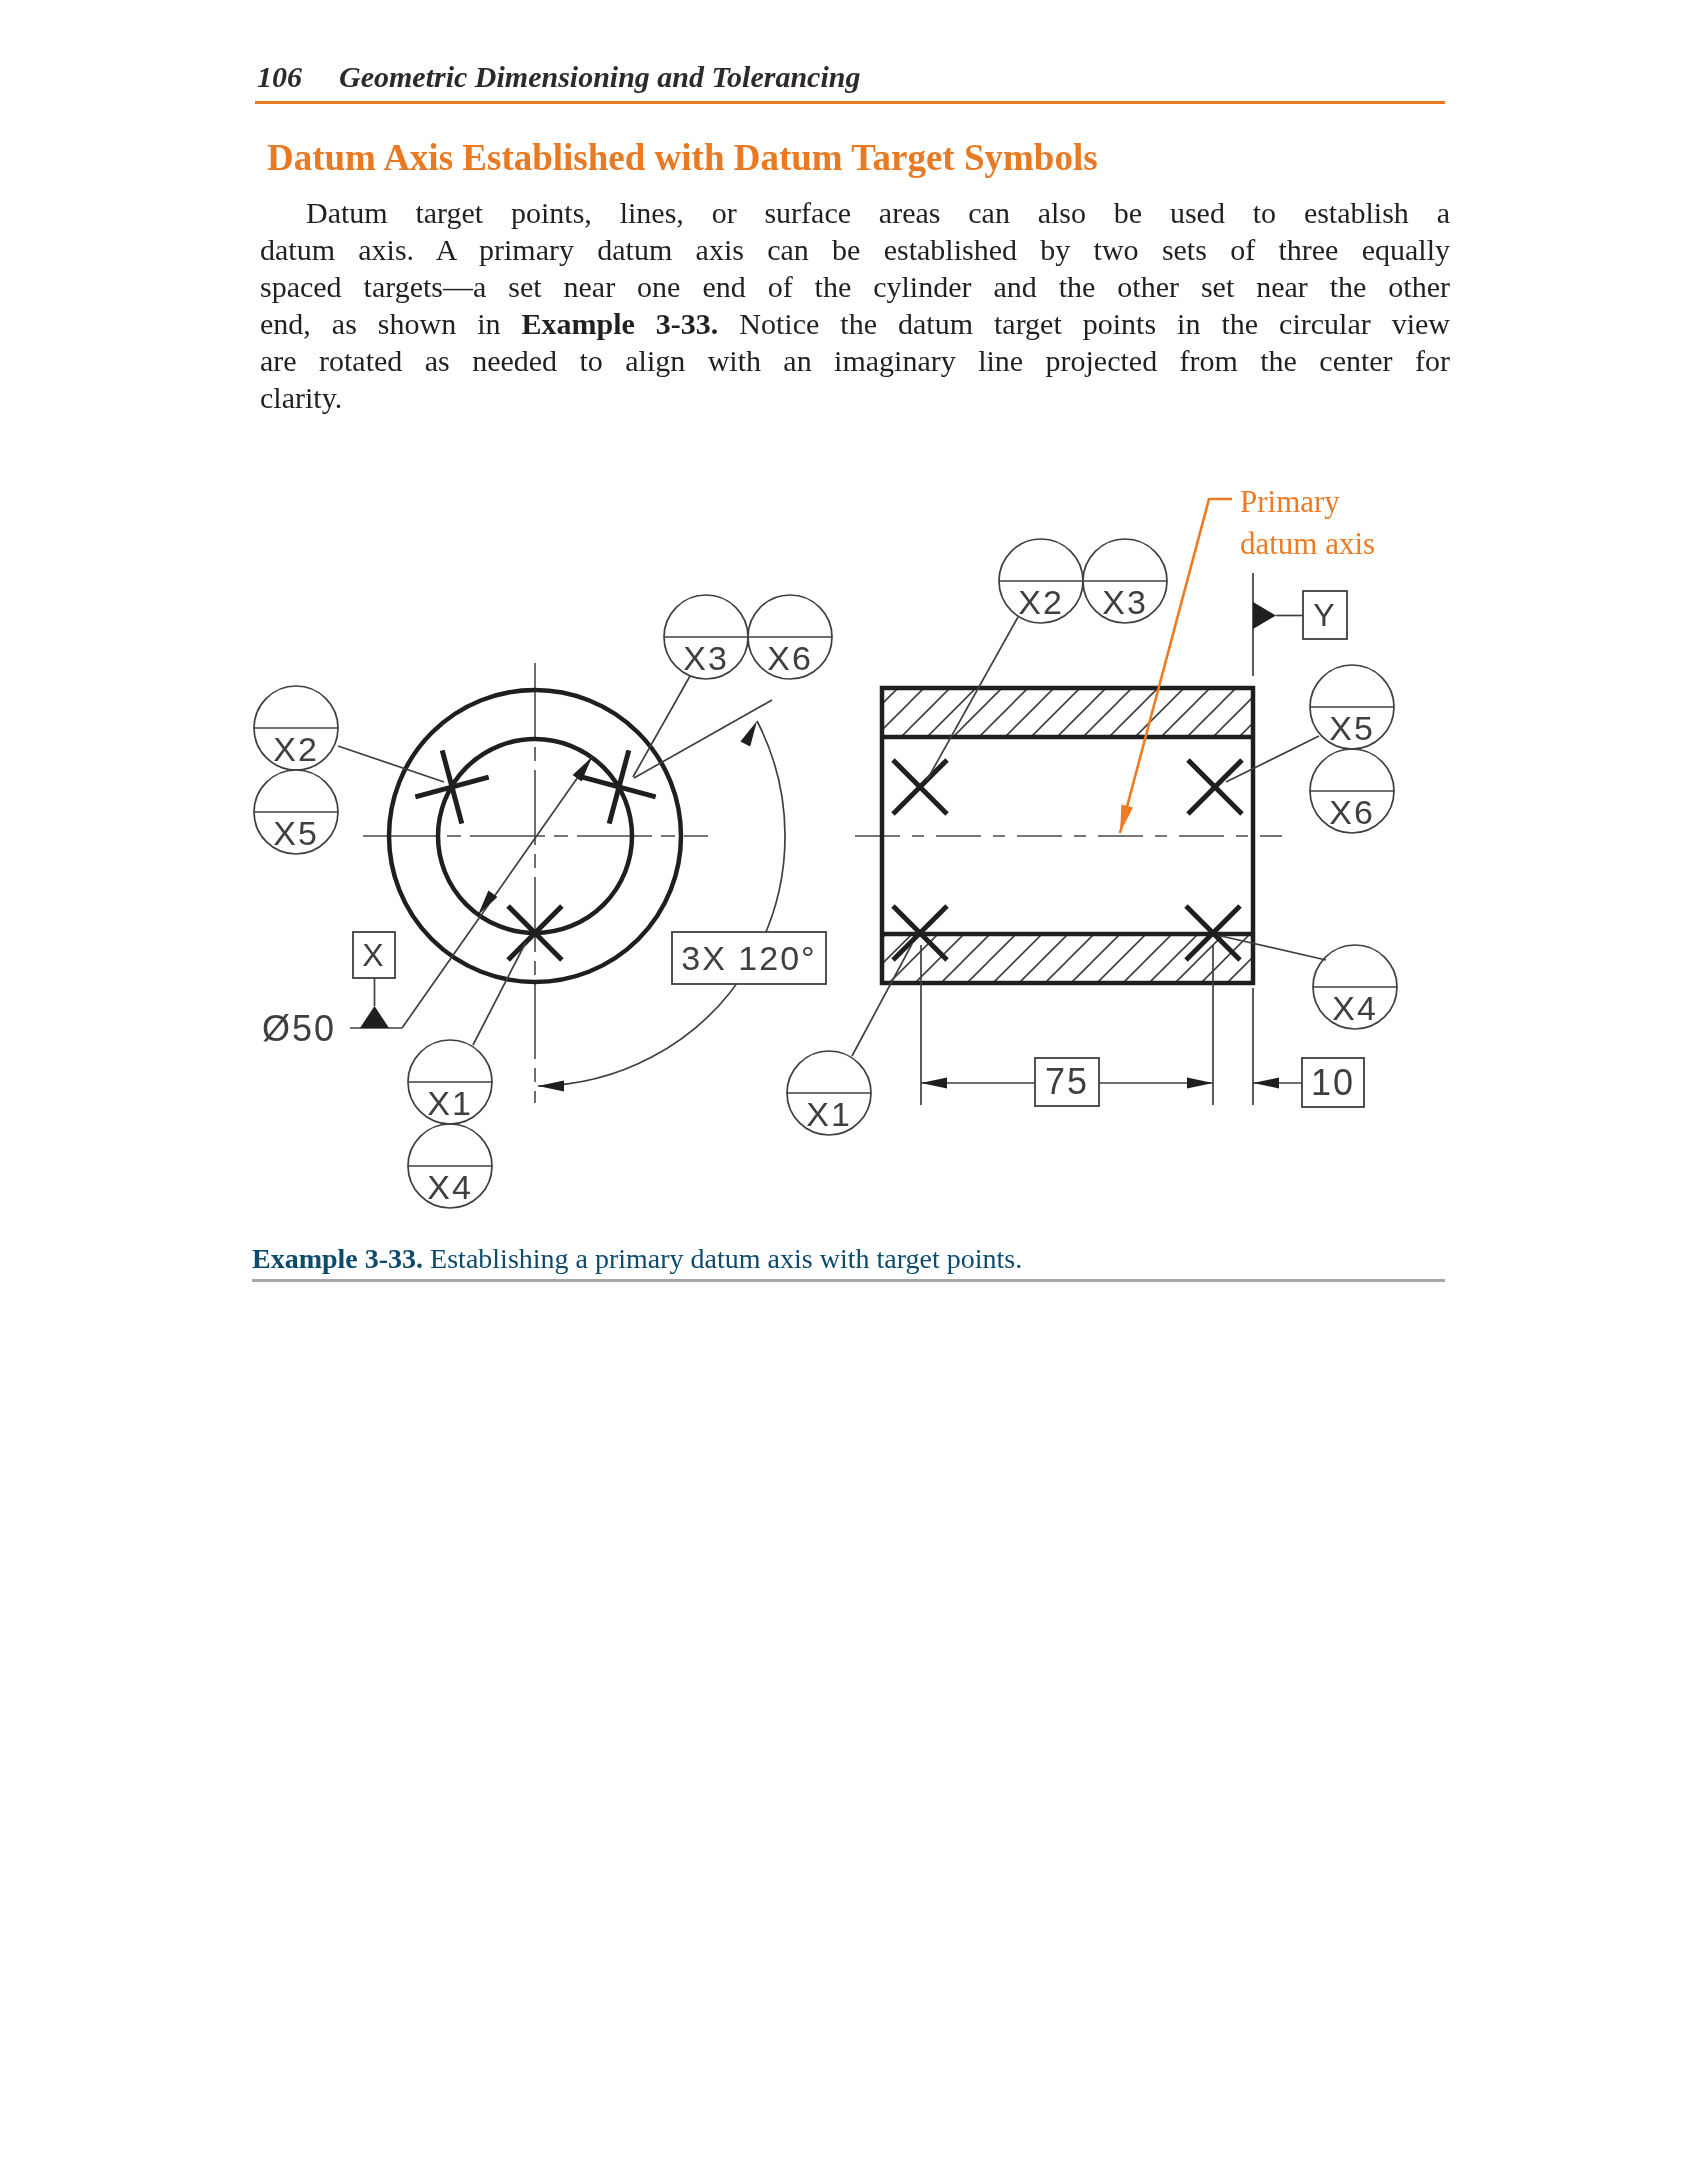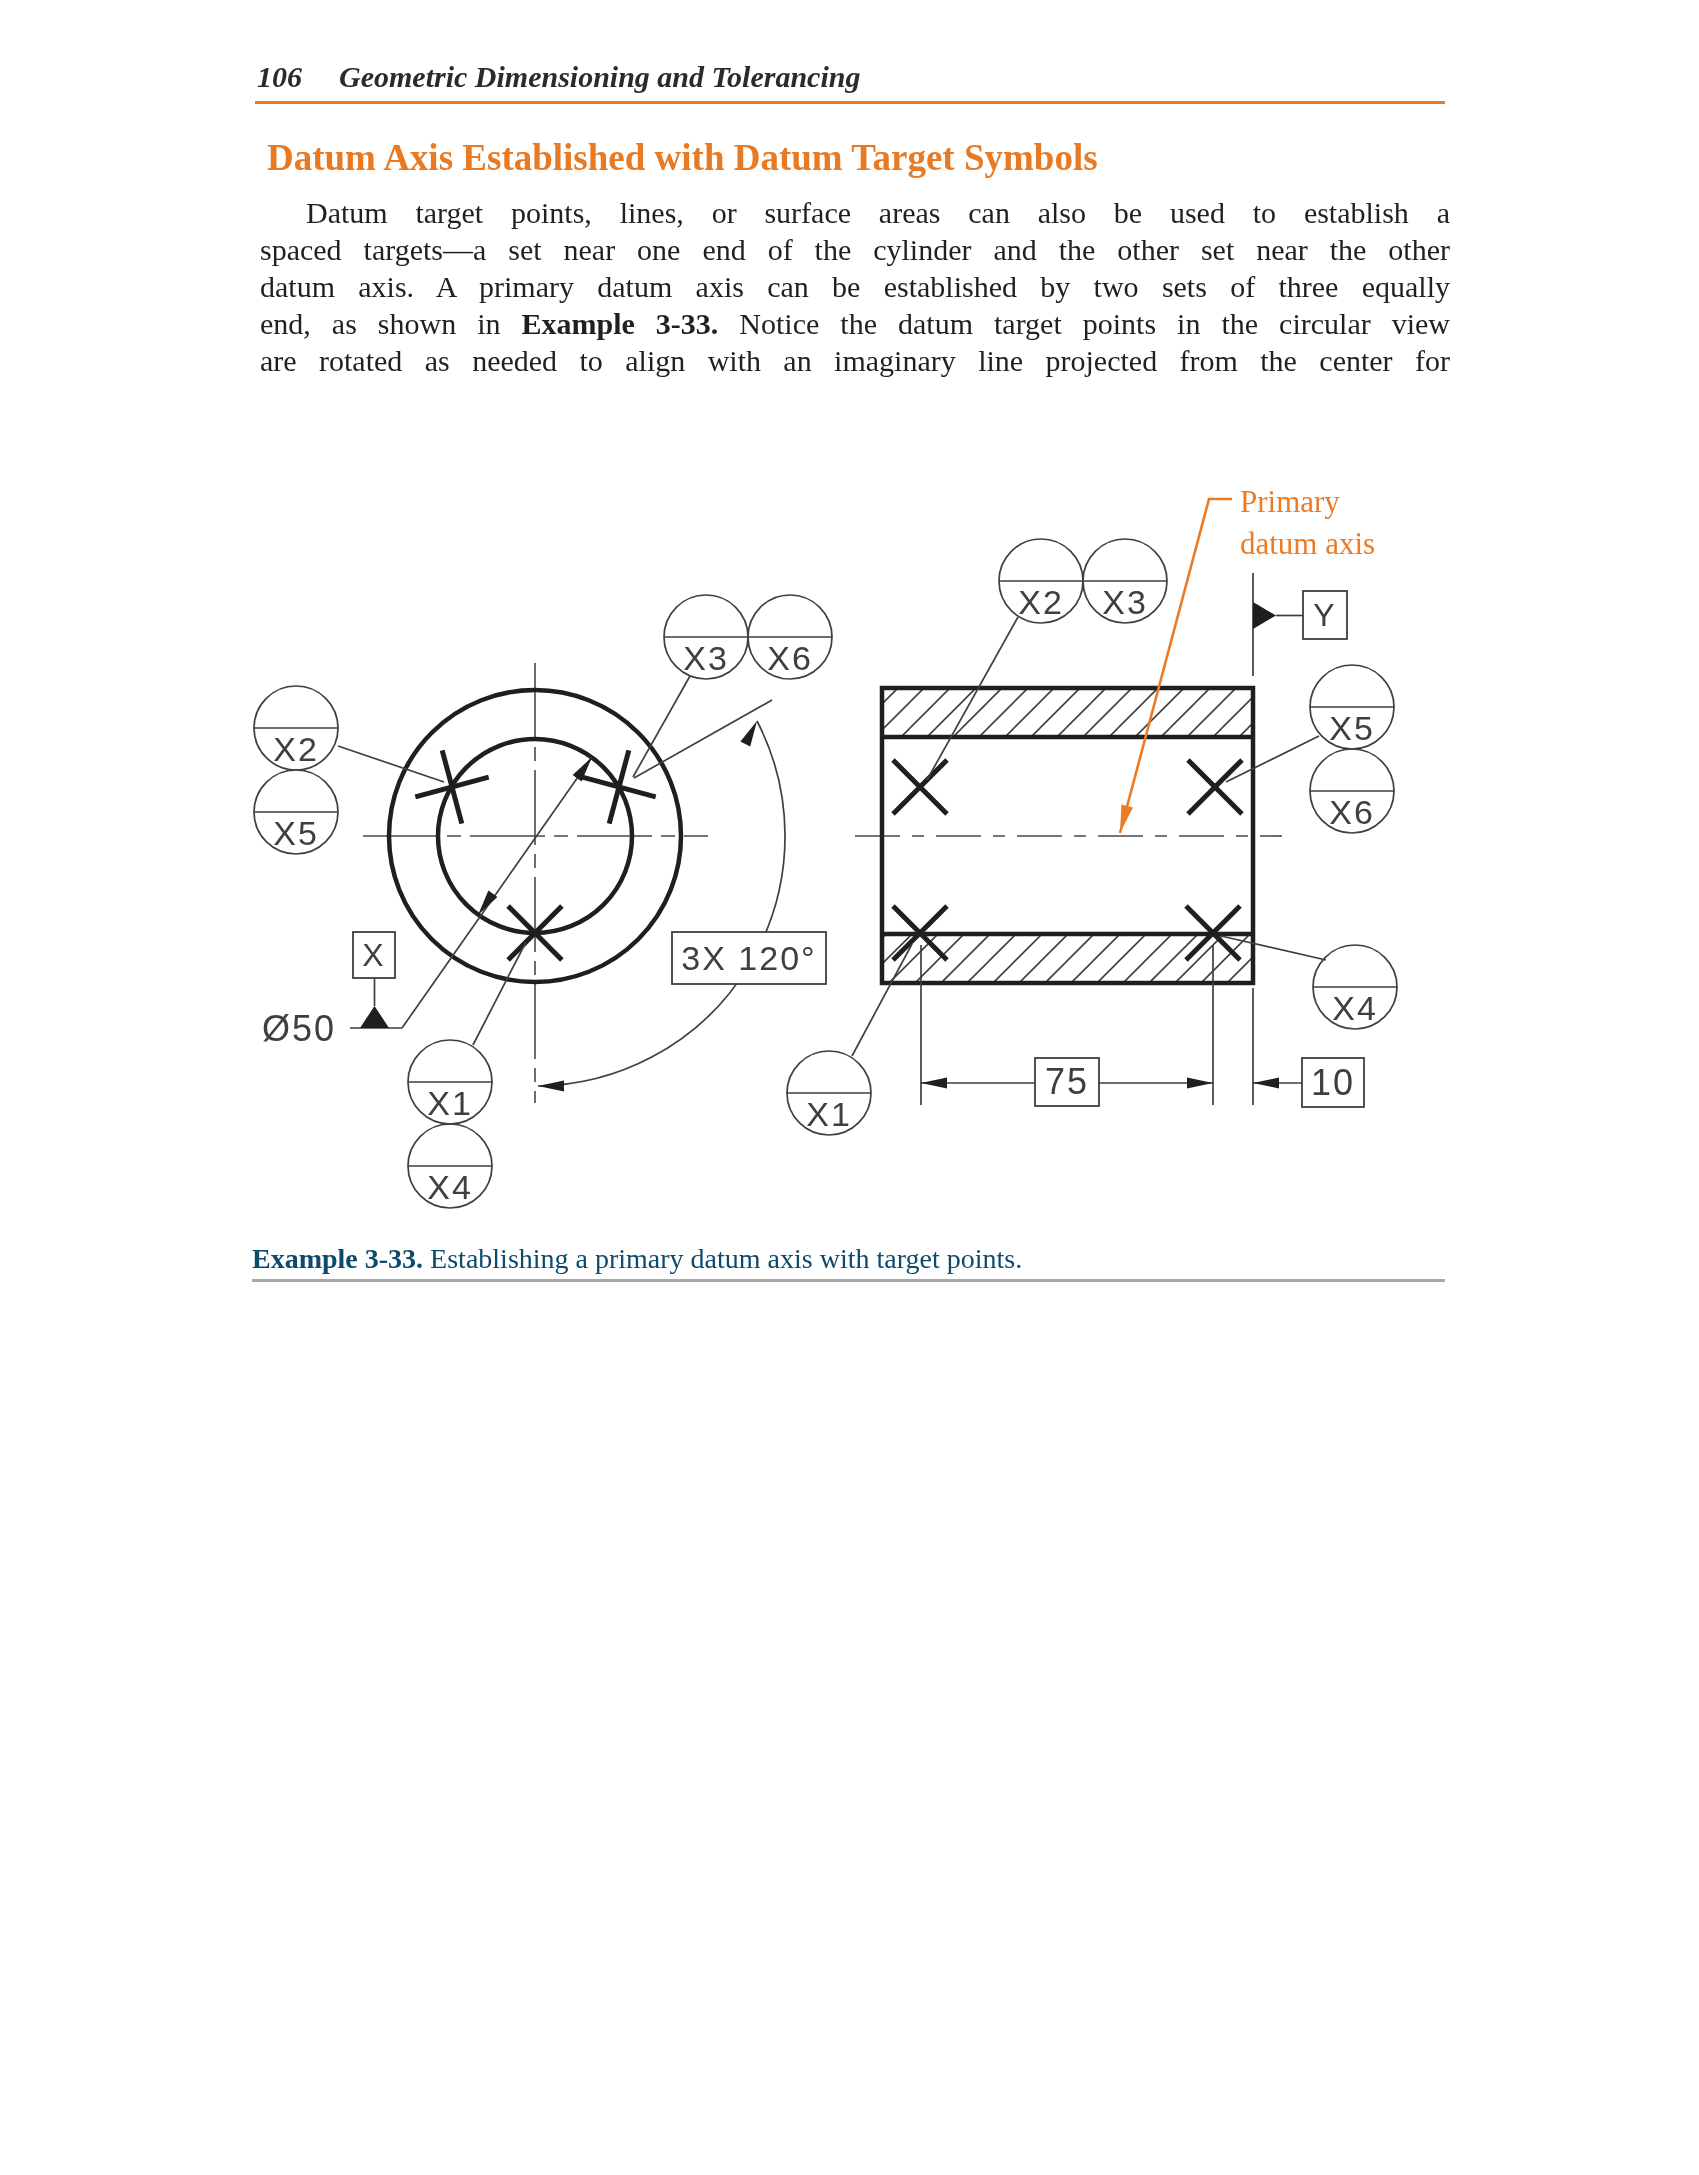--- a/index.html
+++ b/index.html
@@ -36,24 +36,25 @@
 
   <div class="running-head">
     <span class="pagenum">106</span><span>Geometric Dimensioning and Tolerancing</span>
   </div>
   <div class="head-rule"></div>
 
   <h1 class="section-heading">Datum Axis Established with Datum Target Symbols</h1>
 
   <div class="bodytext">
     <div class="bl indent">Datum target points, lines, or surface areas can also be used to establish a</div>
+    <div class="bl">datum axis. A primary datum axis can be established by two sets of three equally</div>
     <div class="bl">spaced targets—a set near one end of the cylinder and the other set near the other</div>
-    <div class="bl">datum axis. A primary datum axis can be established by two sets of three equally</div>
     <div class="bl"><span>end, as shown in </span><span class="b">Example 3-33.</span><span> Notice the datum target points in the circular view</span></div>
     <div class="bl">are rotated as needed to align with an imaginary line projected from the center for</div>
+    <div class="bl last">clarity.</div>
   </div>
 
   <svg class="diagram" width="1699" height="2175" viewBox="0 0 1699 2175">
     <defs>
       <pattern id="hatch" width="26" height="26" patternUnits="userSpaceOnUse">
         <path d="M-6.5,6.5 l13,-13 M0,26 L26,0 M19.5,32.5 l13,-13" stroke="#3f3f41" stroke-width="1.6" fill="none"></path>
       </pattern>
     </defs>
 
     <g>

